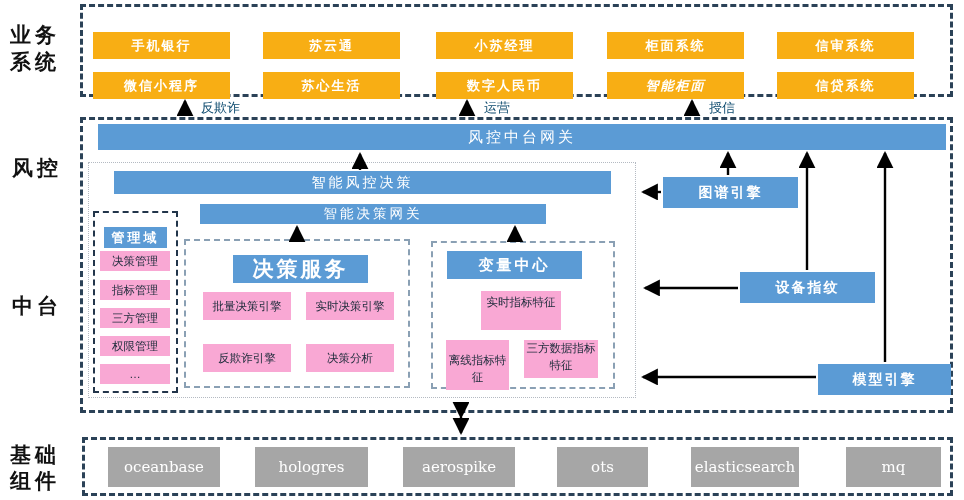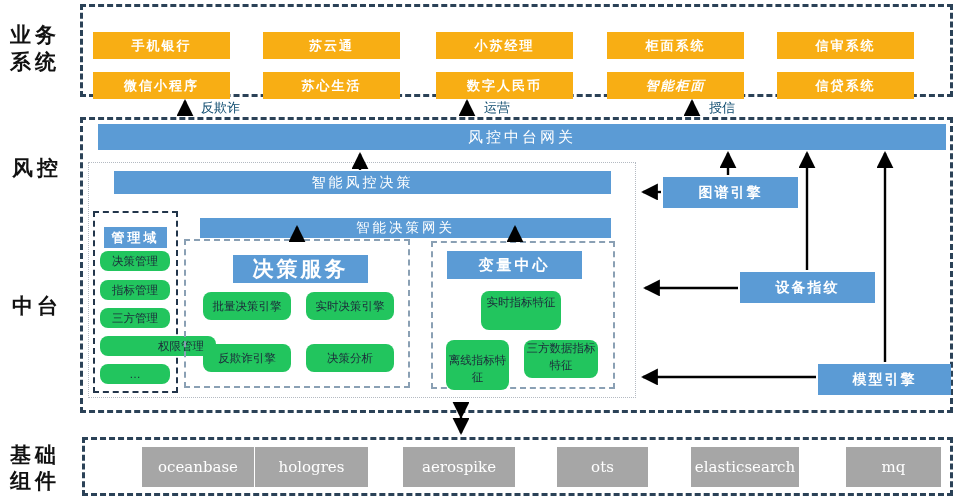--- a/index.html
+++ b/index.html
@@ -7,21 +7,21 @@
          font-family:"Liberation Sans",sans-serif;}
   .dashbox{position:absolute;border:3px dashed #2b4257;box-sizing:border-box;background:transparent;}
   .dotbox{position:absolute;border:1px dotted #b4bac2;box-sizing:border-box;}
   .darkdash{position:absolute;border:2px dashed #22354a;box-sizing:border-box;}
   .bluedash{position:absolute;border:2px dashed #8aa0b4;box-sizing:border-box;}
   .obox{position:absolute;background:#F8AE14;color:#fff;font-weight:bold;font-size:13px;
         text-align:center;height:27px;line-height:27px;letter-spacing:2px;margin-top:20px;}
   .bluebar{position:absolute;background:#5B9BD5;color:#fff;text-align:center;letter-spacing:3px;}
   .bluebox{position:absolute;background:#5B9BD5;color:#fff;text-align:center;font-weight:bold;
            font-size:14px;line-height:31px;height:31px;letter-spacing:2px;}
-  .item{position:absolute;background:#22c55e;color:#1c2b3a;text-align:center;font-size:11.5px;border-radius:8px;}
+  .item{position:absolute;background:#f9a8d4;color:#1c2b3a;text-align:center;font-size:11.5px;}
   .gbox{position:absolute;background:#A6A6A6;color:#fff;text-align:center;height:40px;
         line-height:40px;font-size:15px;font-family:"DejaVu Serif",serif;top:447px;}
   .sidelabel{position:absolute;color:#111;font-family:"DejaVu Serif",serif;font-weight:bold;
              font-size:21px;text-align:center;letter-spacing:4px;line-height:27px;}
   .flowlabel{position:absolute;color:#0c4a6e;font-size:13px;font-family:"DejaVu Serif",serif;}
   svg.overlay{position:absolute;left:0;top:0;pointer-events:none;}
 </style>
 </head>
 <body>
 
@@ -47,28 +47,28 @@
 
   <div class="sidelabel" style="left:8px;top:154px;width:58px;">风控</div>
   <div class="dashbox" style="left:80px;top:117px;width:873px;height:296px;"></div>
 
   <div class="bluebar" style="left:98px;top:124px;width:848px;height:26px;line-height:26px;font-size:15px;">风控中台网关</div>
 
   <div class="sidelabel" style="left:8px;top:292px;width:58px;">中台</div>
   <div class="dotbox" style="left:88px;top:162px;width:548px;height:236px;"></div>
 
   <div class="bluebar" style="left:114px;top:171px;width:497px;height:23px;line-height:23px;font-size:14px;">智能风控决策</div>
-  <div class="bluebar" style="left:200px;top:204px;width:411px;height:20px;line-height:20px;font-size:13.5px;margin-top:14px;">智能决策网关</div>
+  <div class="bluebar" style="left:200px;top:204px;width:346px;height:20px;line-height:20px;font-size:13.5px;">智能决策网关</div>
 
   <div class="darkdash" style="left:93px;top:211px;width:85px;height:182px;"></div>
   <div class="bluebar" style="left:104px;top:227px;width:63px;height:21px;line-height:21px;font-size:13px;font-weight:bold;">管理域</div>
   <div class="item" style="left:100px;top:251px;width:70px;height:20px;line-height:20px;">决策管理</div>
   <div class="item" style="left:100px;top:280px;width:70px;height:20px;line-height:20px;">指标管理</div>
   <div class="item" style="left:100px;top:308px;width:70px;height:20px;line-height:20px;">三方管理</div>
-  <div class="item" style="left:100px;top:336px;width:70px;height:20px;line-height:20px;padding-left:46px;">权限管理</div>
+  <div class="item" style="left:100px;top:336px;width:70px;height:20px;line-height:20px;">权限管理</div>
   <div class="item" style="left:100px;top:364px;width:70px;height:20px;line-height:20px;">…</div>
 
   <div class="bluedash" style="left:184px;top:239px;width:226px;height:149px;"></div>
   <div class="bluebar" style="left:233px;top:255px;width:135px;height:28px;line-height:27px;font-size:21px;font-weight:bold;">决策服务</div>
   <div class="item" style="left:203px;top:292px;width:88px;height:28px;line-height:28px;">批量决策引擎</div>
   <div class="item" style="left:306px;top:292px;width:88px;height:28px;line-height:28px;">实时决策引擎</div>
   <div class="item" style="left:203px;top:344px;width:88px;height:28px;line-height:28px;">反欺诈引擎</div>
   <div class="item" style="left:306px;top:344px;width:88px;height:28px;line-height:28px;">决策分析</div>
 
   <div class="bluedash" style="left:431px;top:241px;width:184px;height:148px;"></div>
@@ -76,21 +76,21 @@
   <div class="item" style="left:481px;top:291px;width:80px;height:36px;line-height:17px;padding-top:3px;">实时指标特征</div>
   <div class="item" style="left:446px;top:340px;width:63px;height:38px;line-height:17px;padding-top:12px;">离线指标特征</div>
   <div class="item" style="left:524px;top:340px;width:74px;height:38px;line-height:17px;">三方数据指标特征</div>
 
   <div class="bluebox" style="left:663px;top:177px;width:135px;">图谱引擎</div>
   <div class="bluebox" style="left:740px;top:272px;width:135px;">设备指纹</div>
   <div class="bluebox" style="left:818px;top:364px;width:133px;">模型引擎</div>
 
   <div class="sidelabel" style="left:4px;top:442px;width:62px;line-height:26px;">基础组件</div>
   <div class="dashbox" style="left:82px;top:437px;width:871px;height:59px;"></div>
-  <div class="gbox" style="left:108px;width:112px;margin-left:34px;">oceanbase</div>
+  <div class="gbox" style="left:108px;width:112px;">oceanbase</div>
   <div class="gbox" style="left:255px;width:113px;">hologres</div>
   <div class="gbox" style="left:403px;width:112px;">aerospike</div>
   <div class="gbox" style="left:557px;width:91px;">ots</div>
   <div class="gbox" style="left:691px;width:108px;">elasticsearch</div>
   <div class="gbox" style="left:846px;width:95px;">mq</div>
 
   <svg class="overlay" width="964" height="500">
     <defs>
       <marker id="ah" markerWidth="8" markerHeight="8" refX="6.2" refY="3.5" orient="auto">
         <path d="M0,0 L7,3.5 L0,7 z" fill="#000"></path>

